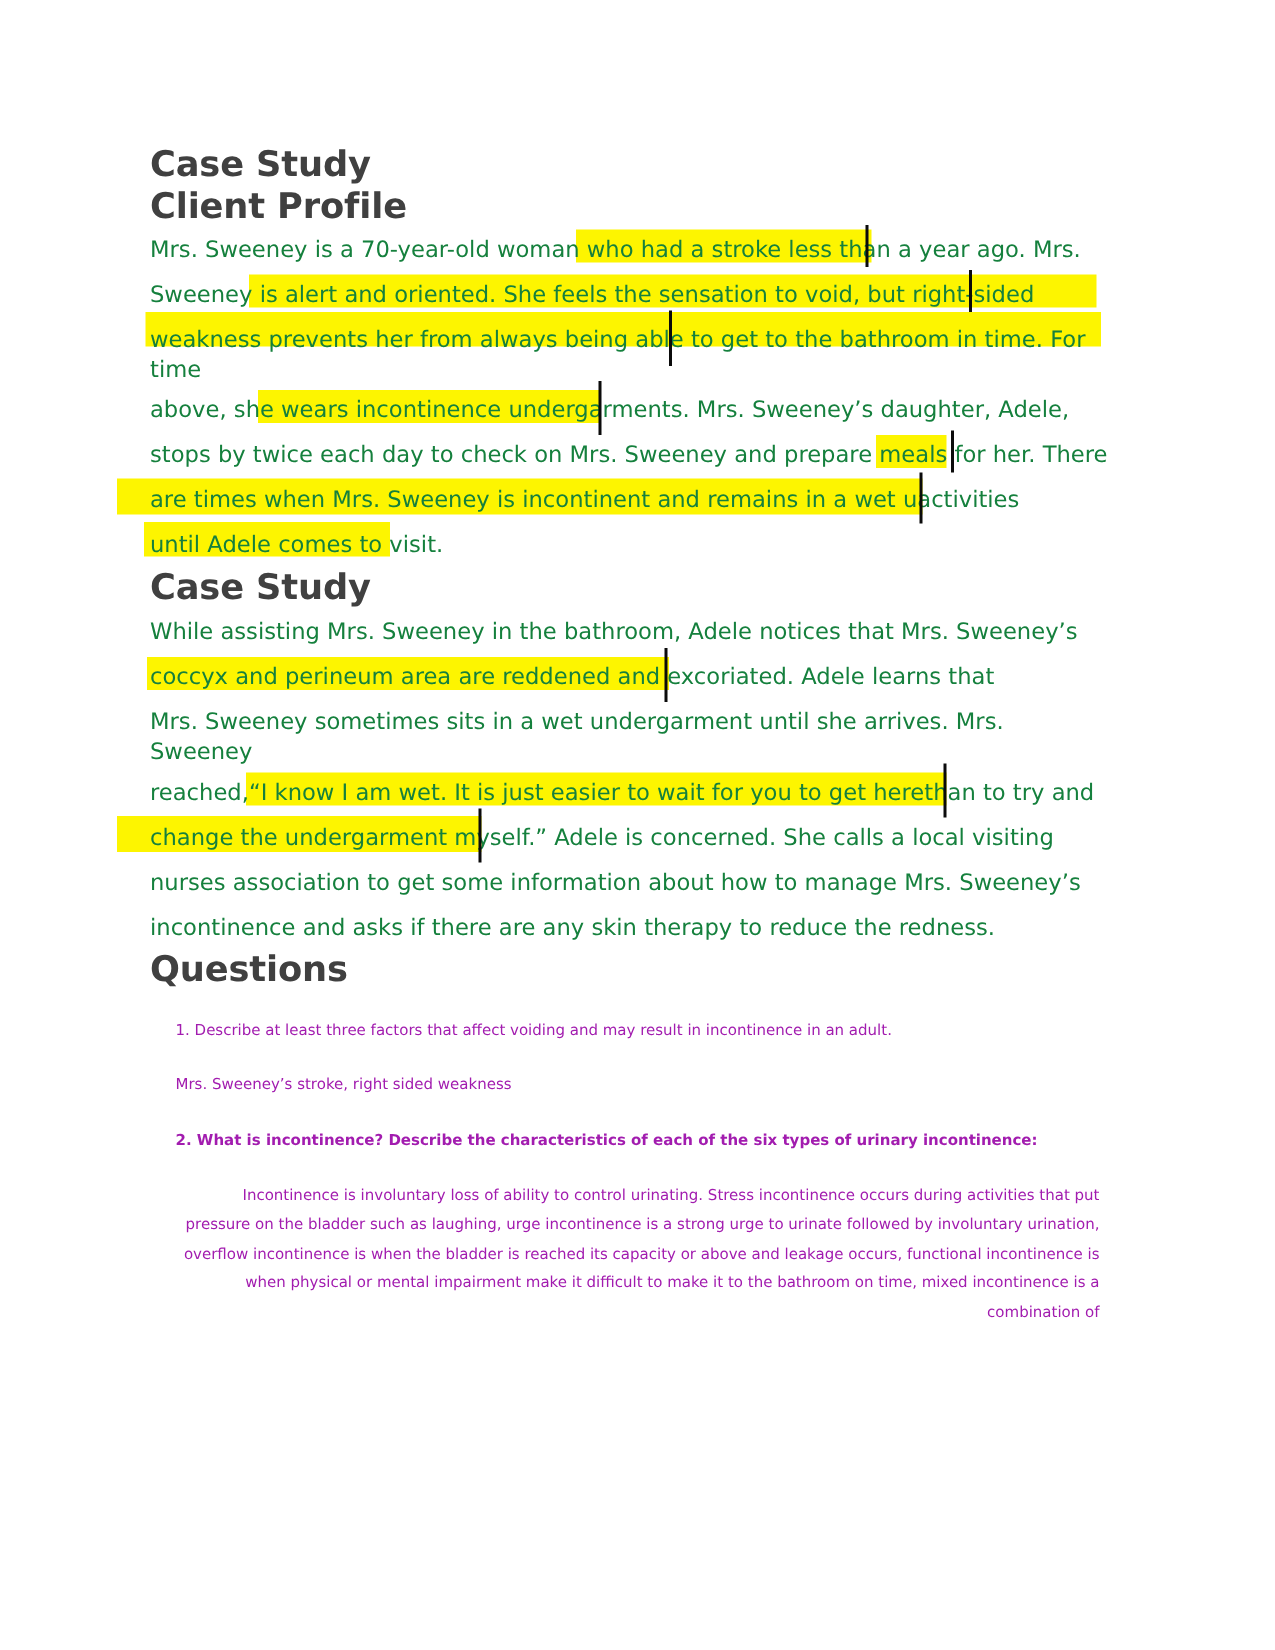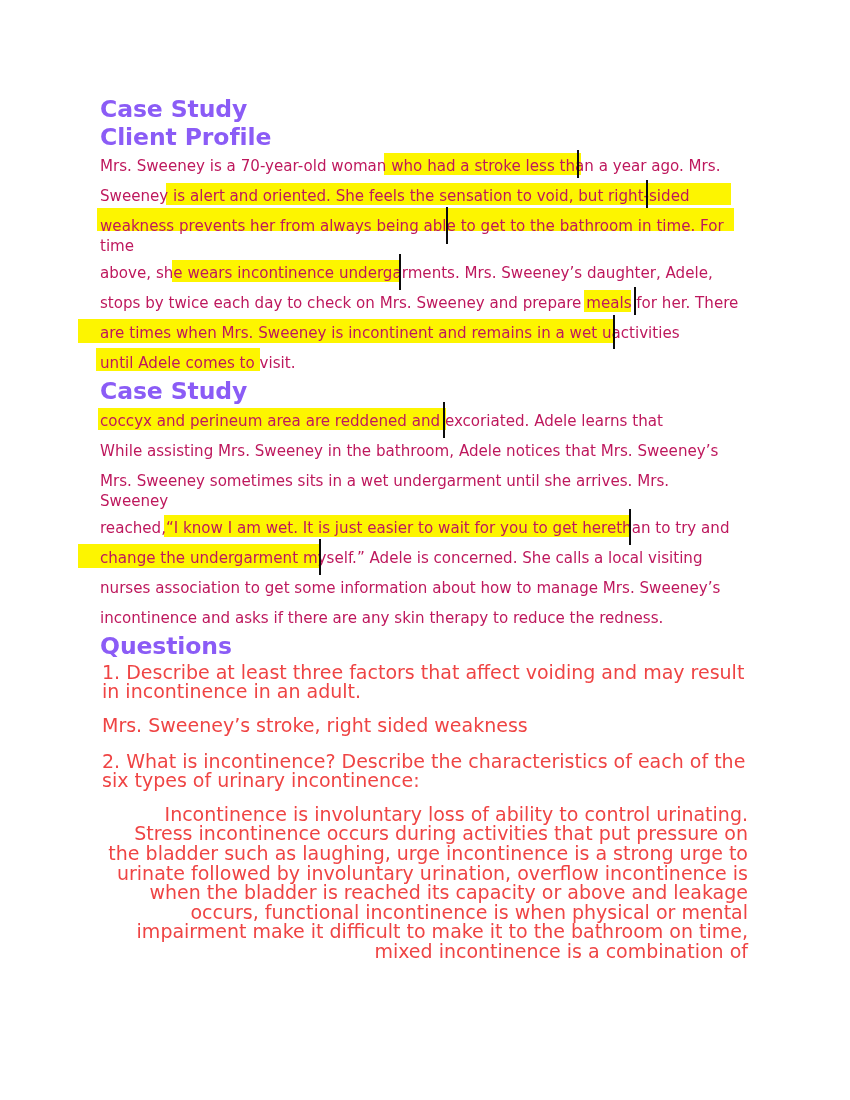--- a/index.html
+++ b/index.html
@@ -28,32 +28,32 @@
     width: 650px;
   }
 
   h1.doc-h {
     font-family: "DejaVu Sans", sans-serif;
     font-weight: bold;
     font-size: 23.5px;
     line-height: 1.18;
     margin: 0;
     letter-spacing: -0.1px;
-    color: #8b5cf6;
+    color: #404040;
   }
   .h-case1 { margin: 0 0 8px 0; }
   .h-client { margin: 0 0 14px 0; }
   .h-case2 { margin: 26px 0 16px 0; }
   .h-questions { margin: 30px 0 14px 0; }
 
   p.body-par {
     font-size: 15.1px;
     line-height: 30px;
     margin: 0;
-    color: #be185d;
+    color: #15803d;
     white-space: normal;
   }
 
   
   .ln {
     position: relative;
     display: block;
     height: 30px;
     white-space: nowrap;
   }
@@ -84,28 +84,28 @@
     top: -1px;
     height: 28px;
   }
   .caret.tall { height: 34px; top: -4px; }
   .caret.short { height: 22px; top: 1px; }
 
   .para-block { margin: 0; }
 
   
   p.dense {
-    font-size: 19px;
+    font-size: 10px;
     line-height: 19.6px;
-    margin: 2px;
-    color: #ef4444;
+    margin: 17px;
+    color: #a21caf;
   }
   .q-block { margin-top: 2px; }
   .ans-block { margin-top: 14px; }
-  .q2-block { margin-top: 16px; }
+  .q2-block { margin-top: 16px; font-weight: bold; }
   .ans2-block { margin-top: 14px; text-align: right; }
 </style>
 </head>
 <body>
 
 <div class="page">
   <div class="content">
 
     <h1 class="doc-h h-case1">Case Study</h1>
 
@@ -162,27 +162,27 @@
 
       </p>
     </div>
 
     <h1 class="doc-h h-case2">Case Study</h1>
 
     <div class="para-block">
       <p class="body-par">
 
         <span class="ln">
+          <span class="txt">While assisting Mrs. Sweeney in the bathroom, Adele notices that Mrs. Sweeney’s</span>
+        </span>
+
+        <span class="ln">
           <span class="hl" style="left:-2px; width:348px;"></span>
           <span class="caret tall" style="left:343px; top:-4px; height:36px;"></span>
           <span class="txt">coccyx and perineum area are reddened and</span><span class="txt"> excoriated. Adele learns that</span>
-        </span>
-
-        <span class="ln">
-          <span class="txt">While assisting Mrs. Sweeney in the bathroom, Adele notices that Mrs. Sweeney’s</span>
         </span>
 
         <span class="ln tight">
           <span class="txt">Mrs. Sweeney sometimes sits in a wet undergarment until she arrives. Mrs.</span>
         </span>
 
         <span class="ln tight2">
           <span class="txt">Sweeney</span>
         </span>
 

